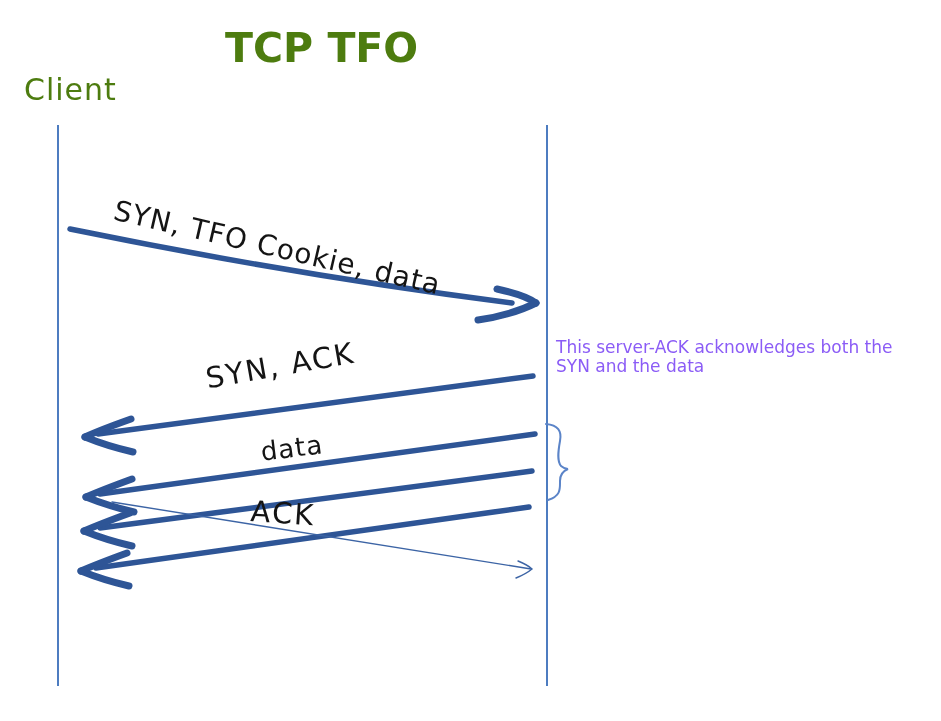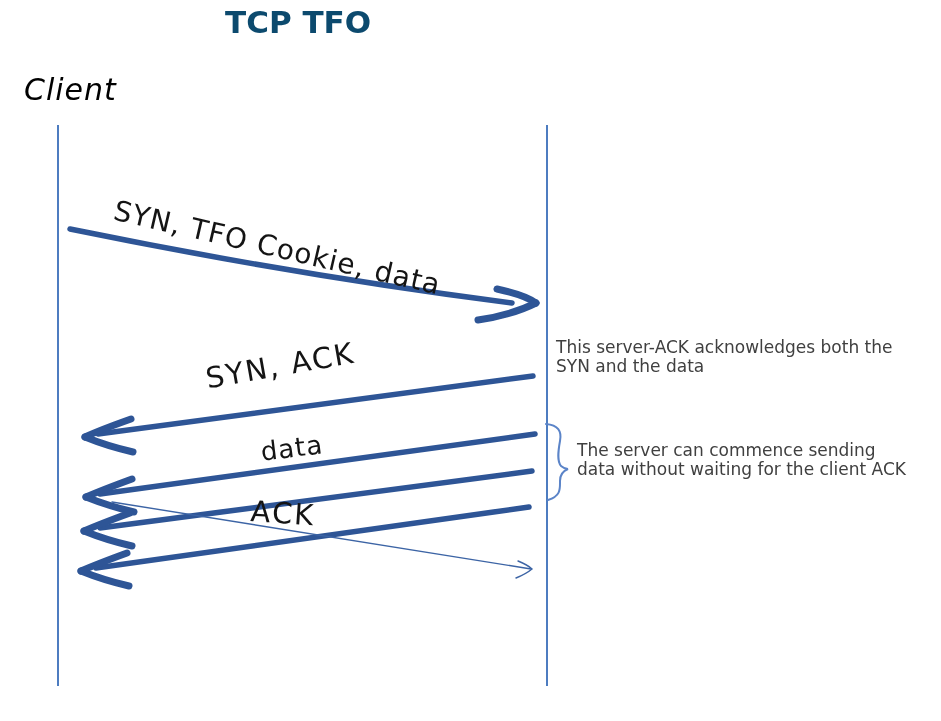--- a/index.html
+++ b/index.html
@@ -6,40 +6,40 @@
   .canvas{
     position:relative;
     width:941px;height:721px;
     background:#ffffff;
     overflow:hidden;
     font-family:"DejaVu Sans", sans-serif;
     color:#111111;
   }
   .layer{position:absolute;left:0;top:0;}
   .title{
-    position:absolute;left:225px;top:4px;
-    font-size:31px;font-weight:bold;color:#0c4a6e;
+    position:absolute;left:225px;top:24px;
+    font-size:41px;font-weight:bold;color:#4d7c0f;
     letter-spacing:0px;white-space:nowrap;
   }
   .actor{
-    position:absolute;font-size:30px;color:#000000;
-    white-space:nowrap;letter-spacing:1px;font-style:italic;
+    position:absolute;font-size:30px;color:#4d7c0f;
+    white-space:nowrap;letter-spacing:1px;
   }
   .actor.client{left:24px;top:72px;}
   .actor.server{left:512px;top:68px;}
   .msg{
     position:absolute;color:#141414;white-space:nowrap;
     transform-origin:left top;
   }
   .msg.m1{left:118px;top:194px;font-size:28px;transform:rotate(13deg);letter-spacing:1px;}
   .msg.m2{left:203px;top:362px;font-size:29px;transform:rotate(-10deg);letter-spacing:2px;}
   .msg.m3{left:259px;top:437px;font-size:26px;transform:rotate(-7deg);letter-spacing:1px;}
   .msg.m4{left:252px;top:494px;font-size:29px;transform:rotate(4deg);letter-spacing:2px;}
   .ann{
-    position:absolute;font-size:17px;line-height:1.13;color:#404040;
+    position:absolute;font-size:17px;line-height:1.13;color:#8b5cf6;
   }
   .ann.a1{left:556px;top:338px;width:352px;}
   .ann.a2{left:577px;top:441px;width:340px;}
 </style>
 </head>
 <body>
 
 <div class="canvas">
 
   <svg class="layer" width="941" height="721" viewBox="0 0 941 721">
@@ -90,15 +90,14 @@
   <div class="title">TCP TFO</div>
 
   <div class="actor client">Client</div>
 
   <div class="msg m1">SYN, TFO Cookie, data</div>
   <div class="msg m2">SYN, ACK</div>
   <div class="msg m3">data</div>
   <div class="msg m4">ACK</div>
 
   <div class="ann a1">This server-ACK acknowledges both the SYN and the data</div>
-  <div class="ann a2">The server can commence sending data without waiting for the client ACK</div>
 
 </div>
 
 </body></html>

